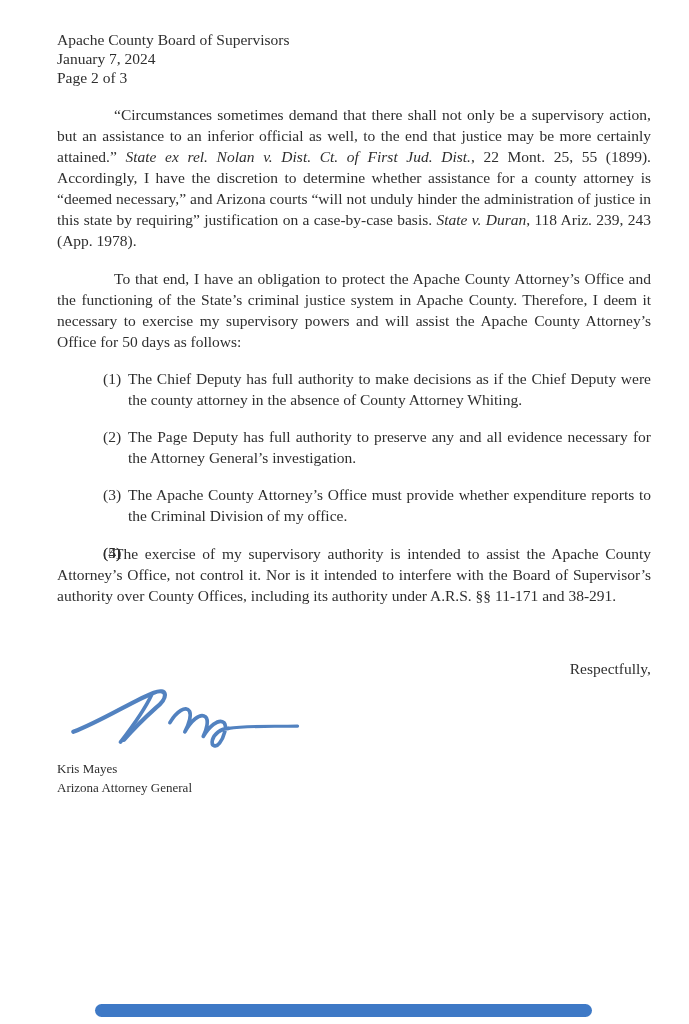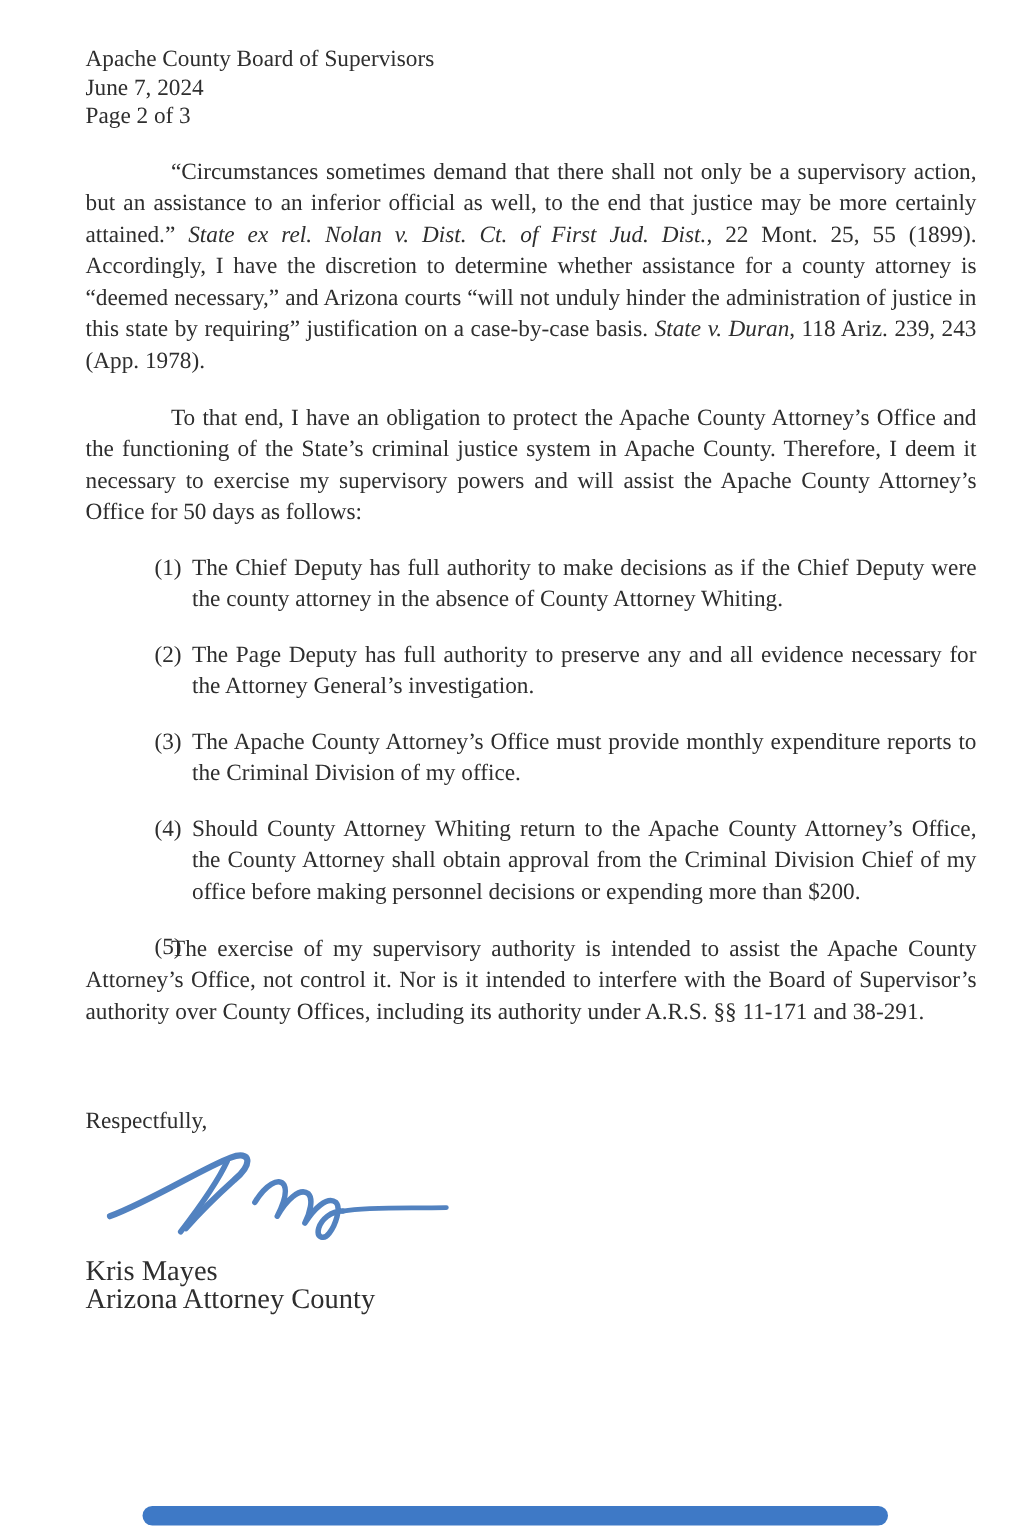--- a/index.html
+++ b/index.html
@@ -52,72 +52,72 @@
   .directives li:last-child { margin-bottom: 0; }
   .directives .num {
     position: absolute;
     left: 0;
     top: 0;
   }
   .closing {
     margin-top: 52px;
     font-size: 15.5px;
     line-height: 21px;
+    text-align: right;
   }
   .signature-wrap {
     margin: 6px 0 0 14px;
     height: 70px;
   }
   .signature-wrap svg { display: block; }
   .sig-block {
     margin-top: 4px;
-    font-size: 19px;
+    font-size: 13px;
     line-height: 19px;
   }
   .bottom-bar {
     position: absolute;
     left: 95px;
     bottom: 7px;
     width: 497px;
     height: 13px;
     border-radius: 7px;
     background: #3e79c6;
   }
 </style>
 </head>
 <body>
 
 <div class="page">
 
   <div class="header">
     <div>Apache County Board of Supervisors</div>
-    <div>June 7, 2024</div>
+    <div>January 7, 2024</div>
     <div>Page 2 of 3</div>
   </div>
 
   <p class="para first-para"><span>“Circumstances sometimes demand that there shall not only be a supervisory action, but an assistance to an inferior official as well, to the end that justice may be more certainly attained.” </span><span class="it">State ex rel. Nolan v. Dist. Ct. of First Jud. Dist.</span><span>, 22 Mont. 25, 55 (1899). Accordingly, I have the discretion to determine whether assistance for a county attorney is “deemed necessary,” and Arizona courts “will not unduly hinder the administration of justice in this state by requiring” justification on a case-by-case basis. </span><span class="it">State v. Duran</span><span>, 118 Ariz. 239, 243 (App. 1978).</span></p>
 
   <p class="para">To that end, I have an obligation to protect the Apache County Attorney’s Office and the functioning of the State’s criminal justice system in Apache County. Therefore, I deem it necessary to exercise my supervisory powers and will assist the Apache County Attorney’s Office for 50 days as follows:</p>
 
   <ol class="directives">
     <li>
       <span class="num">(1)</span>
       <span>The Chief Deputy has full authority to make decisions as if the Chief Deputy were the county attorney in the absence of County Attorney Whiting.</span>
     </li>
     <li>
       <span class="num">(2)</span>
       <span>The Page Deputy has full authority to preserve any and all evidence necessary for the Attorney General’s investigation.</span>
     </li>
     <li>
       <span class="num">(3)</span>
-      <span>The Apache County Attorney’s Office must provide monthly expenditure reports to the Criminal Division of my office.</span>
+      <span>The Apache County Attorney’s Office must provide whether expenditure reports to the Criminal Division of my office.</span>
     </li>
     <li>
       <span class="num">(4)</span>
-      <span>Should County Attorney Whiting return to the Apache County Attorney’s Office, the County Attorney shall obtain approval from the Criminal Division Chief of my office before making personnel decisions or expending more than $200.</span>
     </li>
     <li>
       <span class="num">(5)</span>
     </li>
   </ol>
 
   <p class="para">The exercise of my supervisory authority is intended to assist the Apache County Attorney’s Office, not control it. Nor is it intended to interfere with the Board of Supervisor’s authority over County Offices, including its authority under A.R.S. §§ 11-171 and 38-291.</p>
 
   <div class="closing">Respectfully,</div>
 
@@ -127,18 +127,18 @@
         <path stroke-width="3.6" d="M2 40 C 26 31, 56 12, 72 6 C 84 1.5, 85 10, 74 19 C 64 28, 53 39, 46 47"></path>
         <path stroke-width="3.2" d="M70 8 C 64 21, 53 36, 43 49"></path>
         <path stroke-width="3.2" d="M86 32 C 92 22, 100 17, 103 22 C 105 26, 102 34, 99 40 C 104 31, 112 23, 117 27 C 120 30, 118 38, 115 44 C 120 36, 128 28, 133 32 C 136 35, 133 45, 129 50 C 126.5 53.5, 121.5 53, 123 47 C 124.5 42, 130 37, 137 37"></path>
         <path stroke-width="2.8" d="M137 37 C 153 34.5, 174 35.5, 197 35"></path>
       </g>
     </svg>
   </div>
 
   <div class="sig-block">
     <div>Kris Mayes</div>
-    <div>Arizona Attorney County</div>
+    <div>Arizona Attorney General</div>
   </div>
 
 </div>
 
 <div class="bottom-bar"></div>
 
 </body></html>

